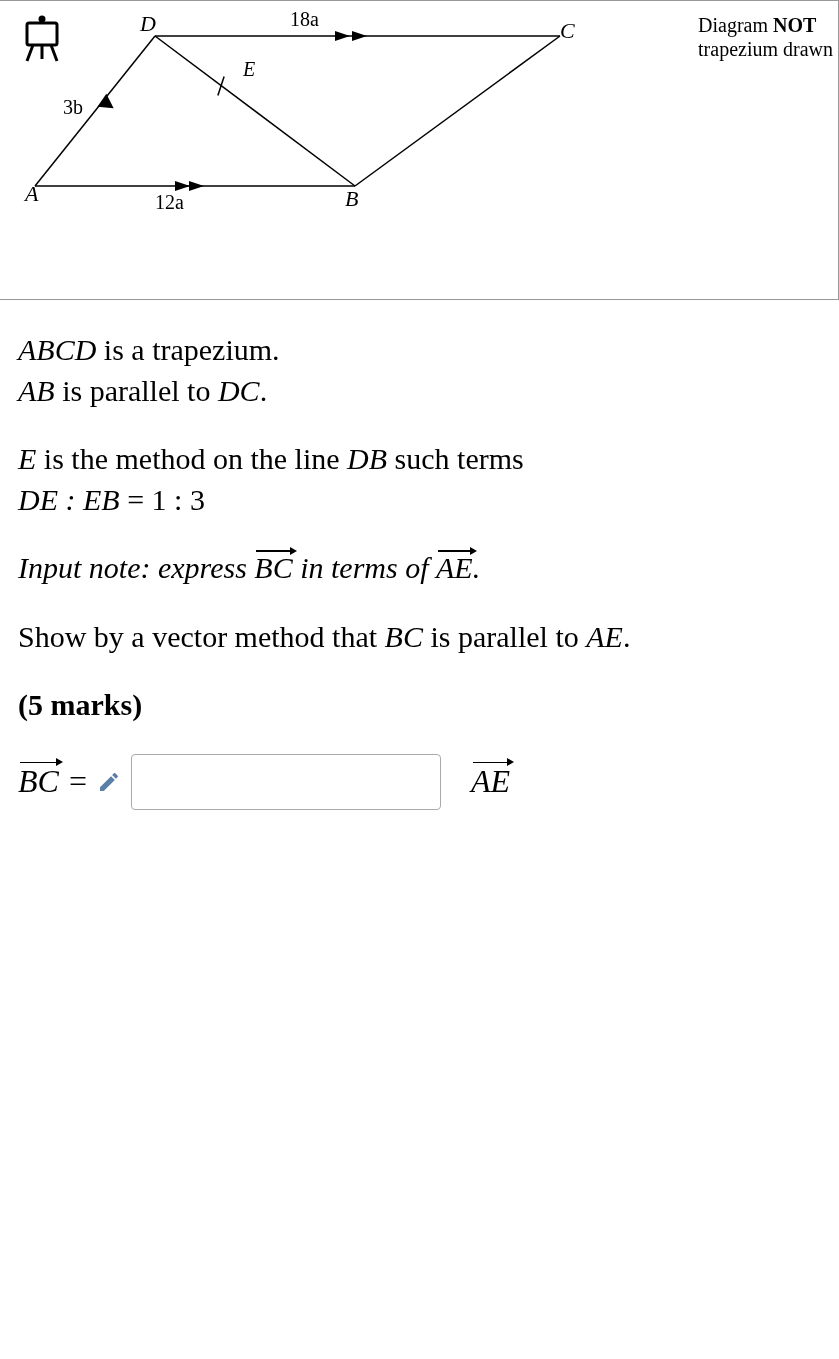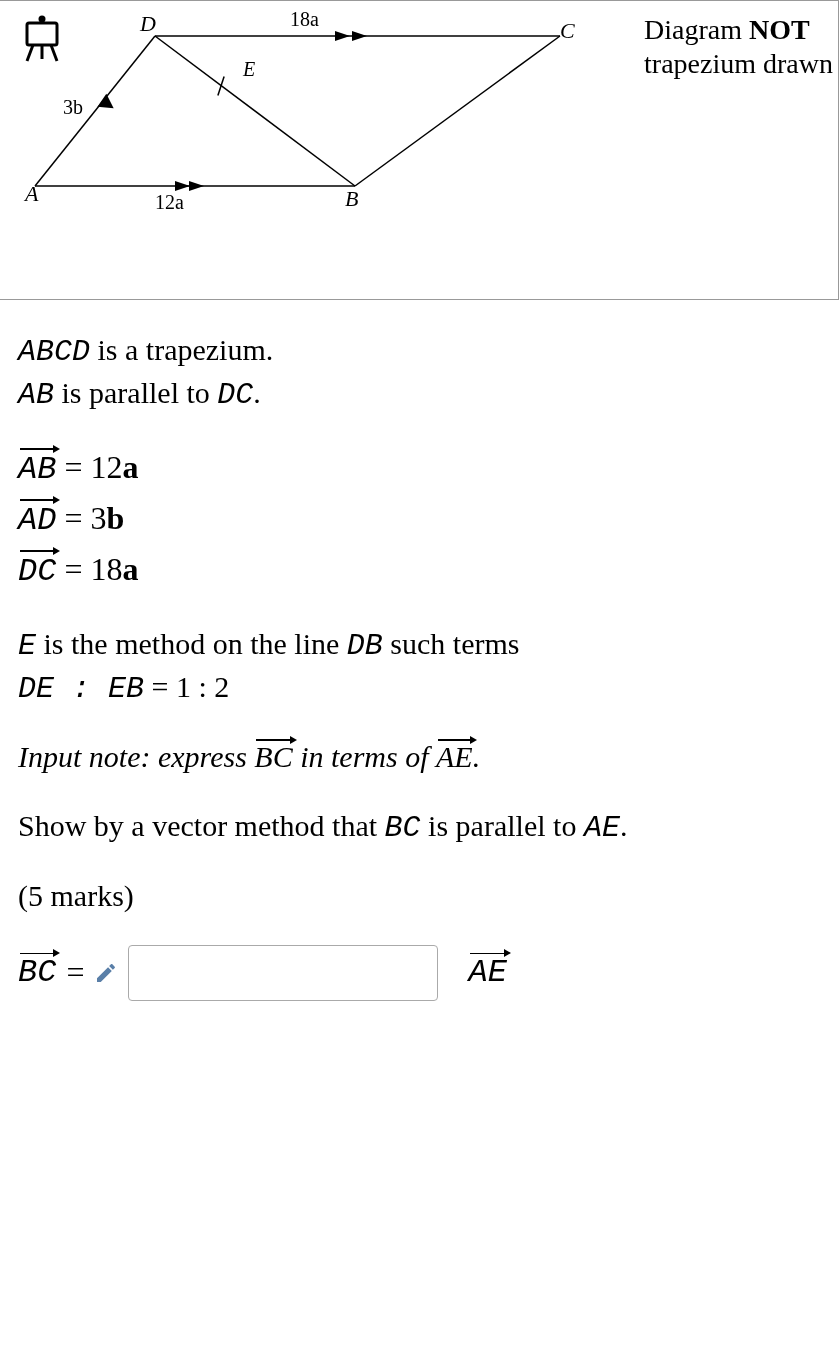--- a/index.html
+++ b/index.html
@@ -19,35 +19,35 @@
     }
     
     .diagram-svg {
       display: block;
     }
     
     .diagram-note {
       position: absolute;
       top: 12px;
       right: 5px;
-      font-size: 28px;
+      font-size: 20px;
       line-height: 1.2;
     }
     
     .content {
       padding: 30px 18px 20px 18px;
       font-size: 30px;
       line-height: 1.35;
     }
     
     .para {
       margin-bottom: 28px;
     }
     
-    .math-ital { font-style: italic; font-family: Liberation Mono, monospace; }
+    .math-ital { font-style: italic; font-family: Liberation Serif, serif; }
     .math-bold { font-weight: bold; }
     
     .vec-line {
       font-size: 32px;
       line-height: 1.5;
     }
     
     .vec-arrow-over {
       position: relative;
       display: inline-block;
@@ -150,54 +150,37 @@
   <div style="height:210px;"></div>
 </div>
 
 <div class="content">
 
   <div class="para">
     <span class="math-ital">ABCD</span><span> is a trapezium.</span><br>
     <span class="math-ital">AB</span><span> is parallel to </span><span class="math-ital">DC</span><span>.</span>
   </div>
 
-  <div class="para">
-    <div class="vec-line">
-      <span class="vec-arrow-over math-ital">AB</span>
-      <span> = </span>
-      <span>12</span><span class="math-bold">a</span>
-    </div>
-    <div class="vec-line">
-      <span class="vec-arrow-over math-ital">AD</span>
-      <span> = </span>
-      <span>3</span><span class="math-bold">b</span>
-    </div>
-    <div class="vec-line">
-      <span class="vec-arrow-over math-ital">DC</span>
-      <span> = </span>
-      <span>18</span><span class="math-bold">a</span>
-    </div>
-  </div>
 
   <div class="para">
     <span class="math-ital">E</span><span> is the method on the line </span><span class="math-ital">DB</span><span> such terms </span><br>
-    <span class="math-ital">DE : EB</span><span> = </span><span>1 : 2</span>
+    <span class="math-ital">DE : EB</span><span> = </span><span>1 : 3</span>
   </div>
 
   <div class="para">
     <em class="note">
       <span>Input note: express </span><span class="vec-arrow-over" style="font-style:italic">BC</span><span> in terms of </span><span class="vec-arrow-over" style="font-style:italic">AE</span><span>.</span>
     </em>
   </div>
 
   <div class="para">
     <span>Show by a vector method that </span><span class="math-ital">BC</span><span> is parallel to </span><span class="math-ital">AE</span><span>.</span>
   </div>
 
-  <div class="para" style="font-weight:normal">
+  <div class="para" style="font-weight:bold">
     <span>(5 marks)</span>
   </div>
 
   <div class="answer-row">
     <span class="vec-arrow-over math-ital">BC</span>
     <span> = </span>
     <span class="edit-icon">
       <svg width="24" height="24" viewBox="0 0 24 24">
         <path d="M3 17.25V21h3.75L17.81 9.94l-3.75-3.75L3 17.25zM20.71 7.04c.39-.39.39-1.02 0-1.41l-2.34-2.34c-.39-.39-1.02-.39-1.41 0l-1.83 1.83 3.75 3.75 1.83-1.83z" fill="#5a7fa8"></path>
       </svg>

